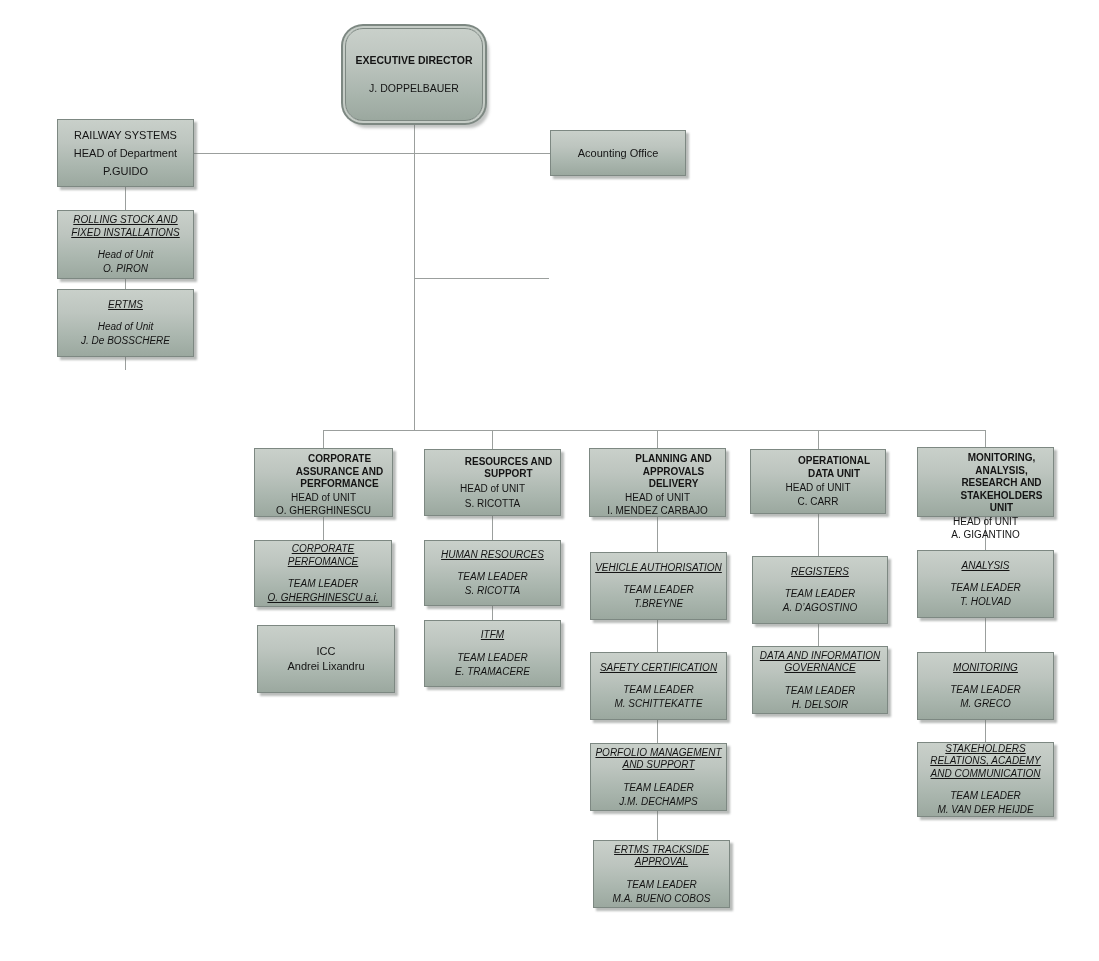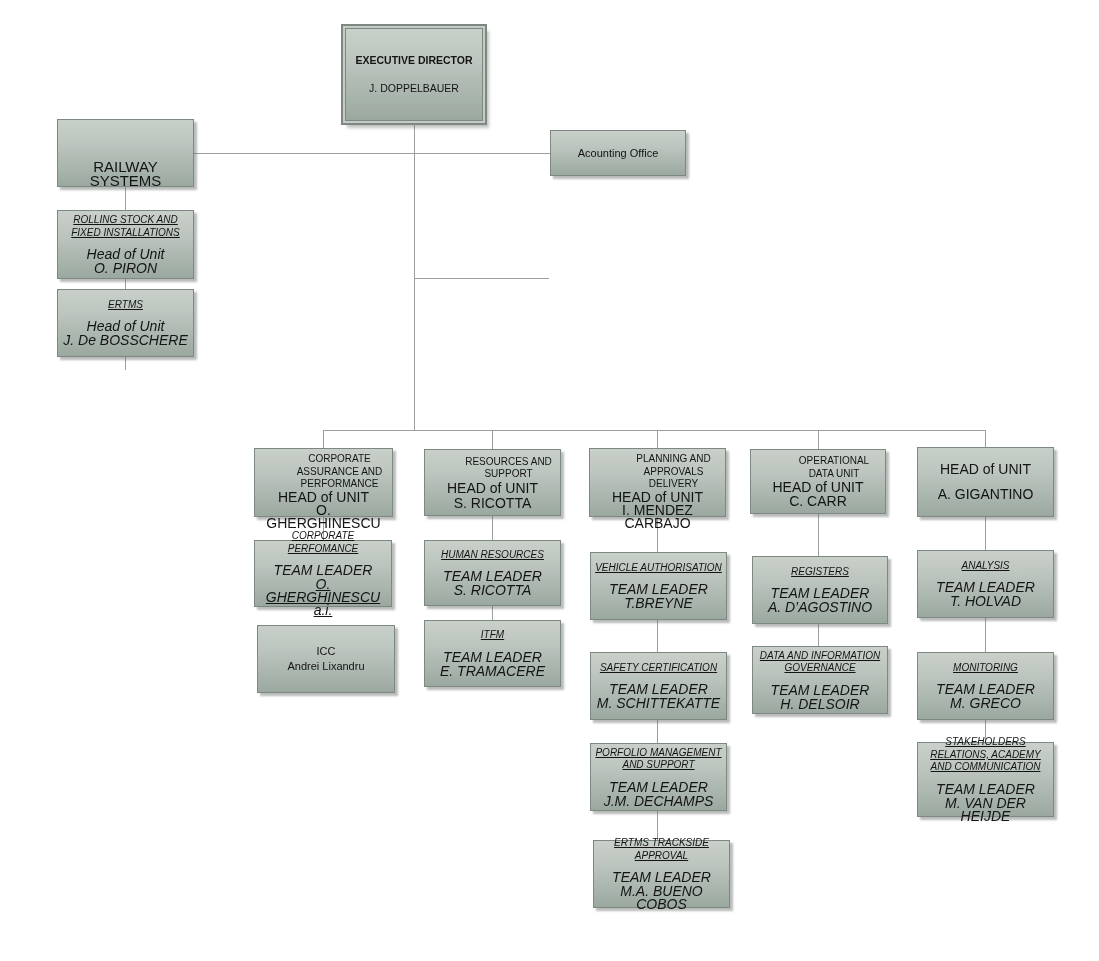--- a/index.html
+++ b/index.html
@@ -11,31 +11,32 @@
     position:absolute;box-sizing:border-box;
     left:calc(var(--x)*1px);top:calc(var(--y)*1px);
     width:calc(var(--w)*1px);height:calc(var(--h)*1px);
     background:linear-gradient(180deg,#c9d0ca 0%,#bdc5bf 35%,#aab6ae 70%,#9ba89f 100%);
     border:1px solid #7d8882;
     box-shadow:3px 3px 2px rgba(99,106,102,0.45);
     display:flex;flex-direction:column;align-items:center;justify-content:space-evenly;
     text-align:center;padding:4px 3px;
   }
   .node .t{font-size:10px;line-height:12.5px;}
-  .node .r,.node .p{font-size:14px;line-height:13px;}
-  .dept .t{font-weight:normal;margin-left:32px;}
+  .node .r,.node .p{font-size:10px;line-height:13px;}
+  .dept .t{font-weight:bold;margin-left:32px;}
   .team{font-style:italic;justify-content:center;}
   .team .t{text-decoration:underline;margin-bottom:9px;}
   .team .r{margin-bottom:1px;}
   .u{text-decoration:underline;}
   .plain{font-size:10.5px;}
-  .plain .t,.plain .r,.plain .p{font-size:15px;line-height:14px;margin-top:36px;}
+  .plain .t,.plain .r,.plain .p{font-size:11px;line-height:14px;}
   .exec{
     box-shadow:0 0 0 2px #c5ccc6,0 0 0 4px #7d8882,4px 5px 3px 2px rgba(99,106,102,0.4);
     justify-content:center;
+    border-radius:18px;
   }
   .exec .t{font-weight:bold;font-size:10.5px;margin-bottom:16px;}
   .exec .p{font-size:10.5px;}
   .single{justify-content:center;font-size:11px;text-align:right;}
   .single .t{font-size:11px;}
   .icc{justify-content:center;}
   .icc .t,.icc .p{font-size:11px;line-height:15px;}
   .line{position:absolute;background:#9b9f9d;}
 </style>
 </head>
@@ -115,20 +116,21 @@
     <div class="p">I. MENDEZ CARBAJO</div>
   </div>
 
   <div class="node dept" style="--x:750;--y:449;--w:136;--h:65">
     <div class="t">OPERATIONAL DATA UNIT</div>
     <div class="r">HEAD of UNIT</div>
     <div class="p">C. CARR</div>
   </div>
 
   <div class="node dept" style="--x:917;--y:447;--w:137;--h:70">
+    <div class="t">MONITORING, ANALYSIS, RESEARCH AND STAKEHOLDERS UNIT</div>
     <div class="r">HEAD of UNIT</div>
     <div class="p">A. GIGANTINO</div>
   </div>
 
   <div class="node team" style="--x:254;--y:540;--w:138;--h:67">
     <div class="t">CORPORATE PERFOMANCE</div>
     <div class="r">TEAM LEADER</div>
     <div class="p u">O. GHERGHINESCU a.i.</div>
   </div>
 

